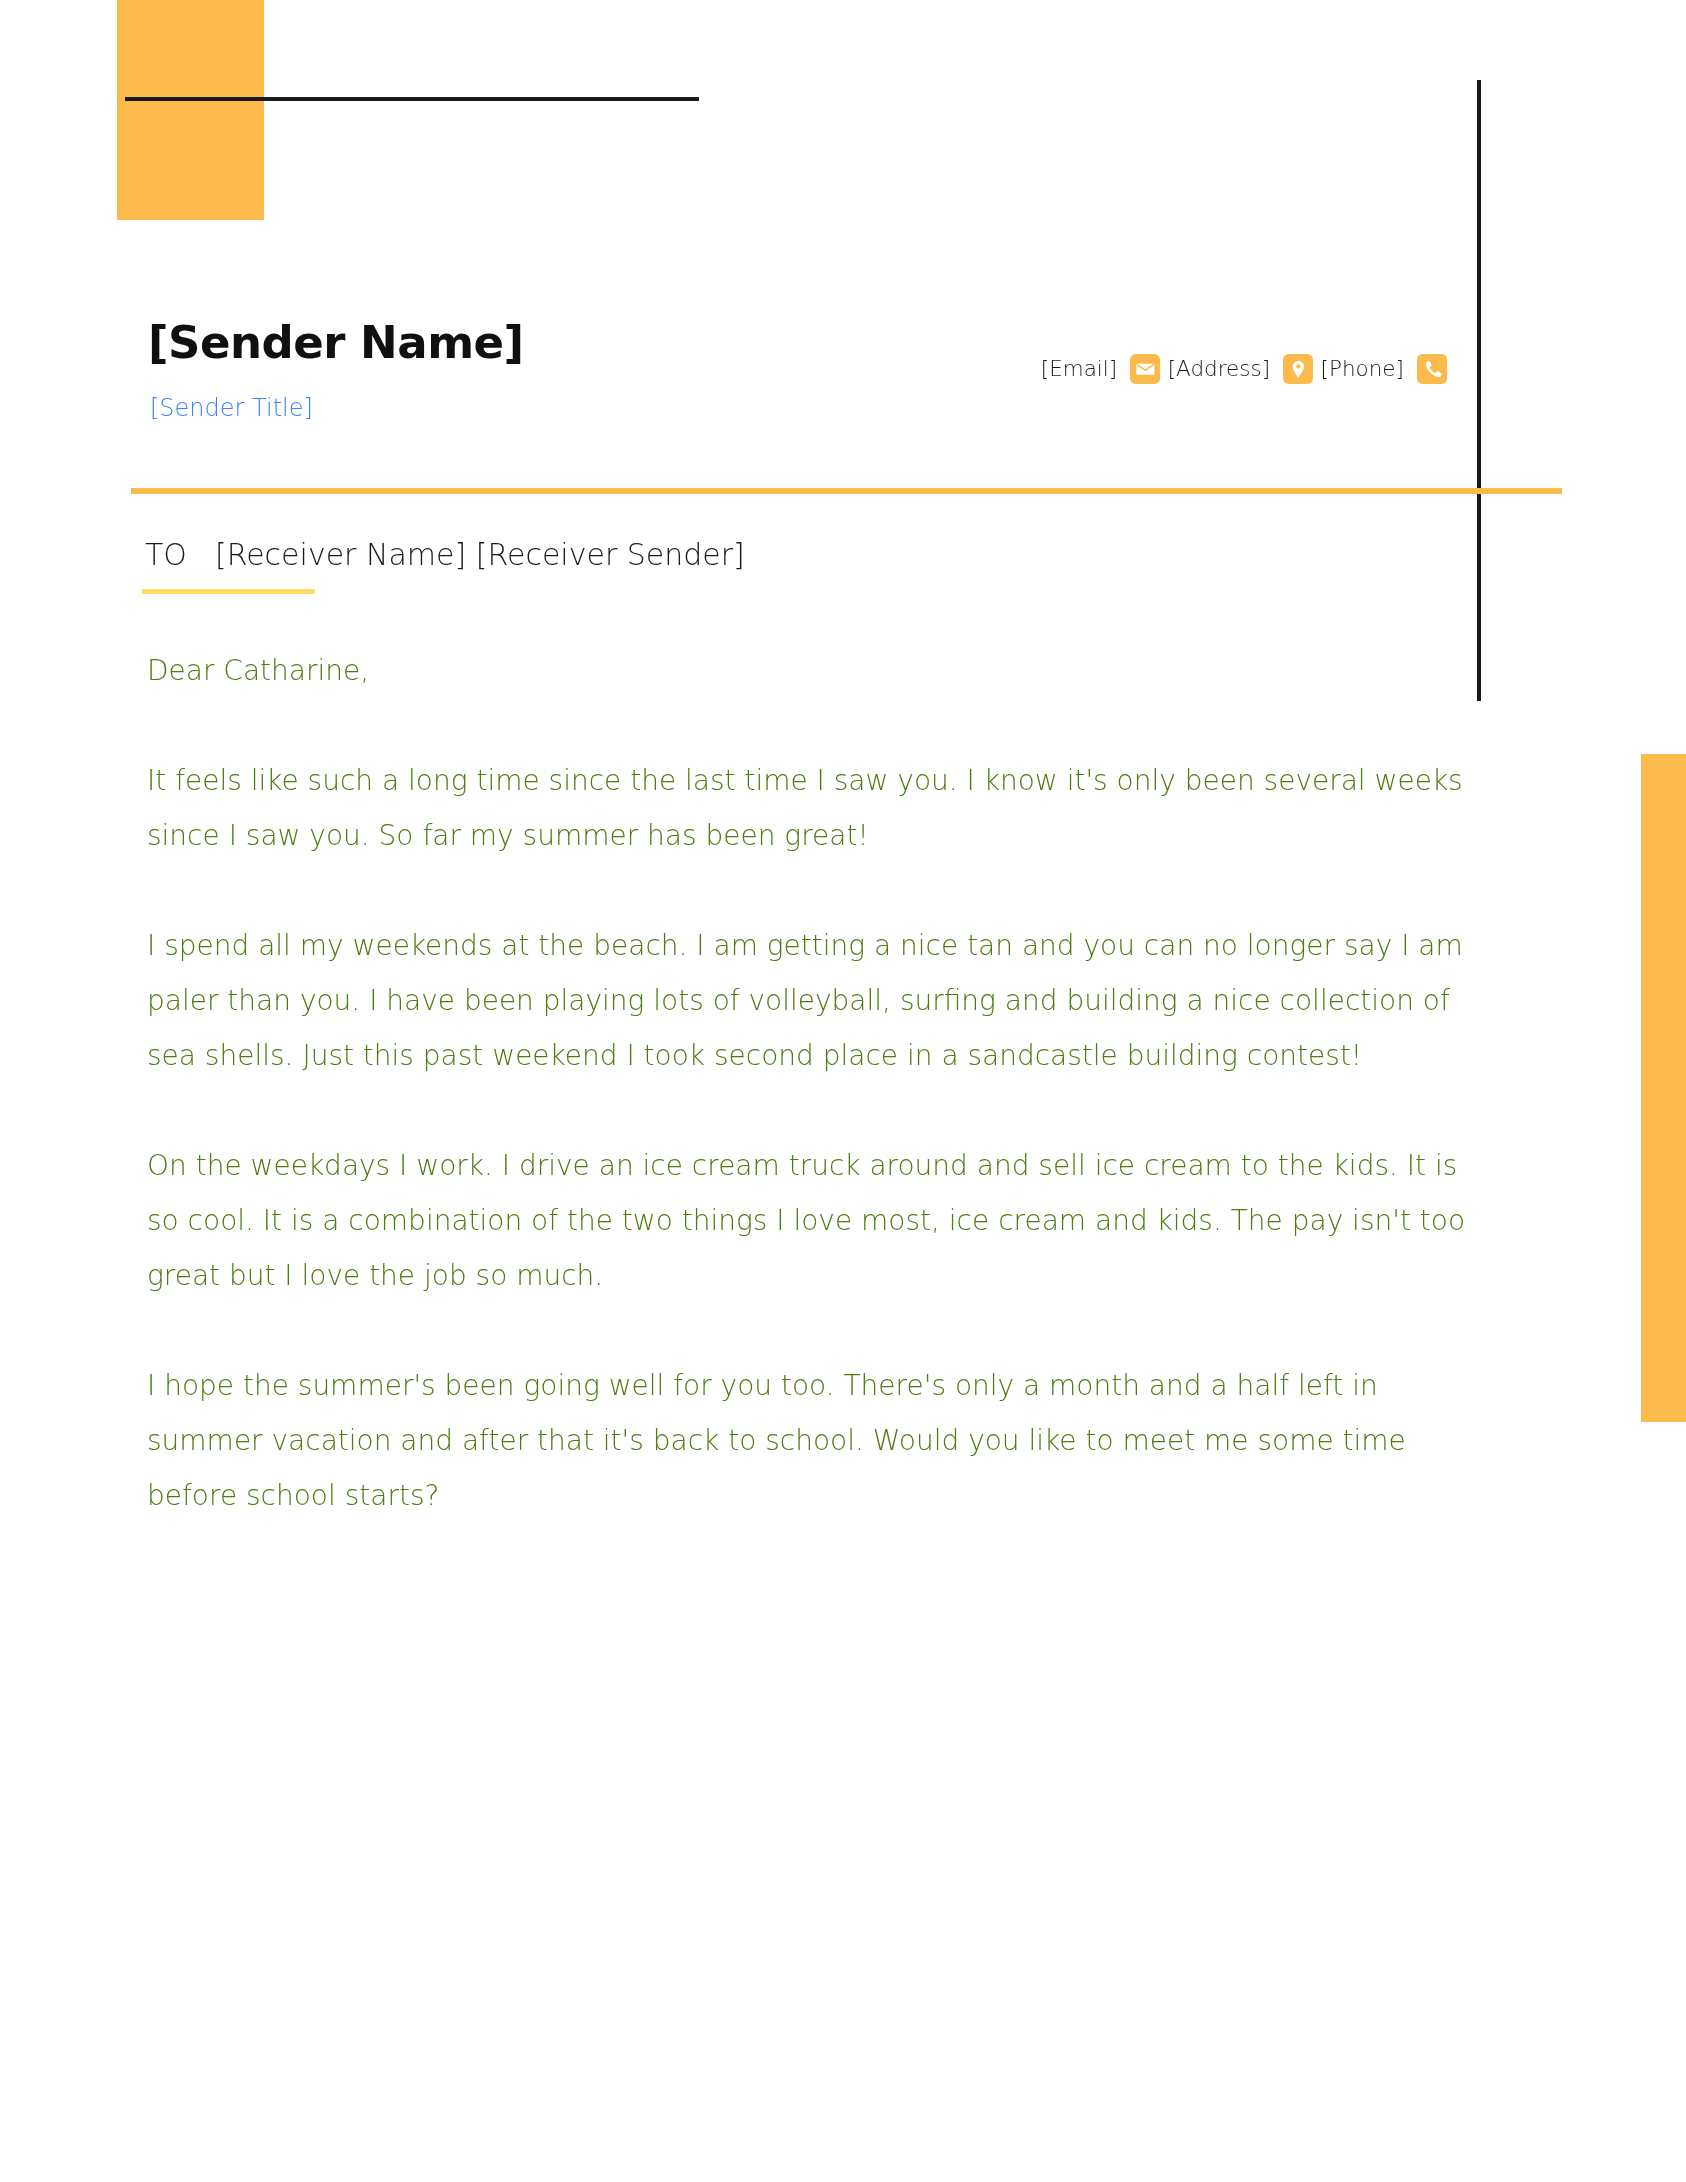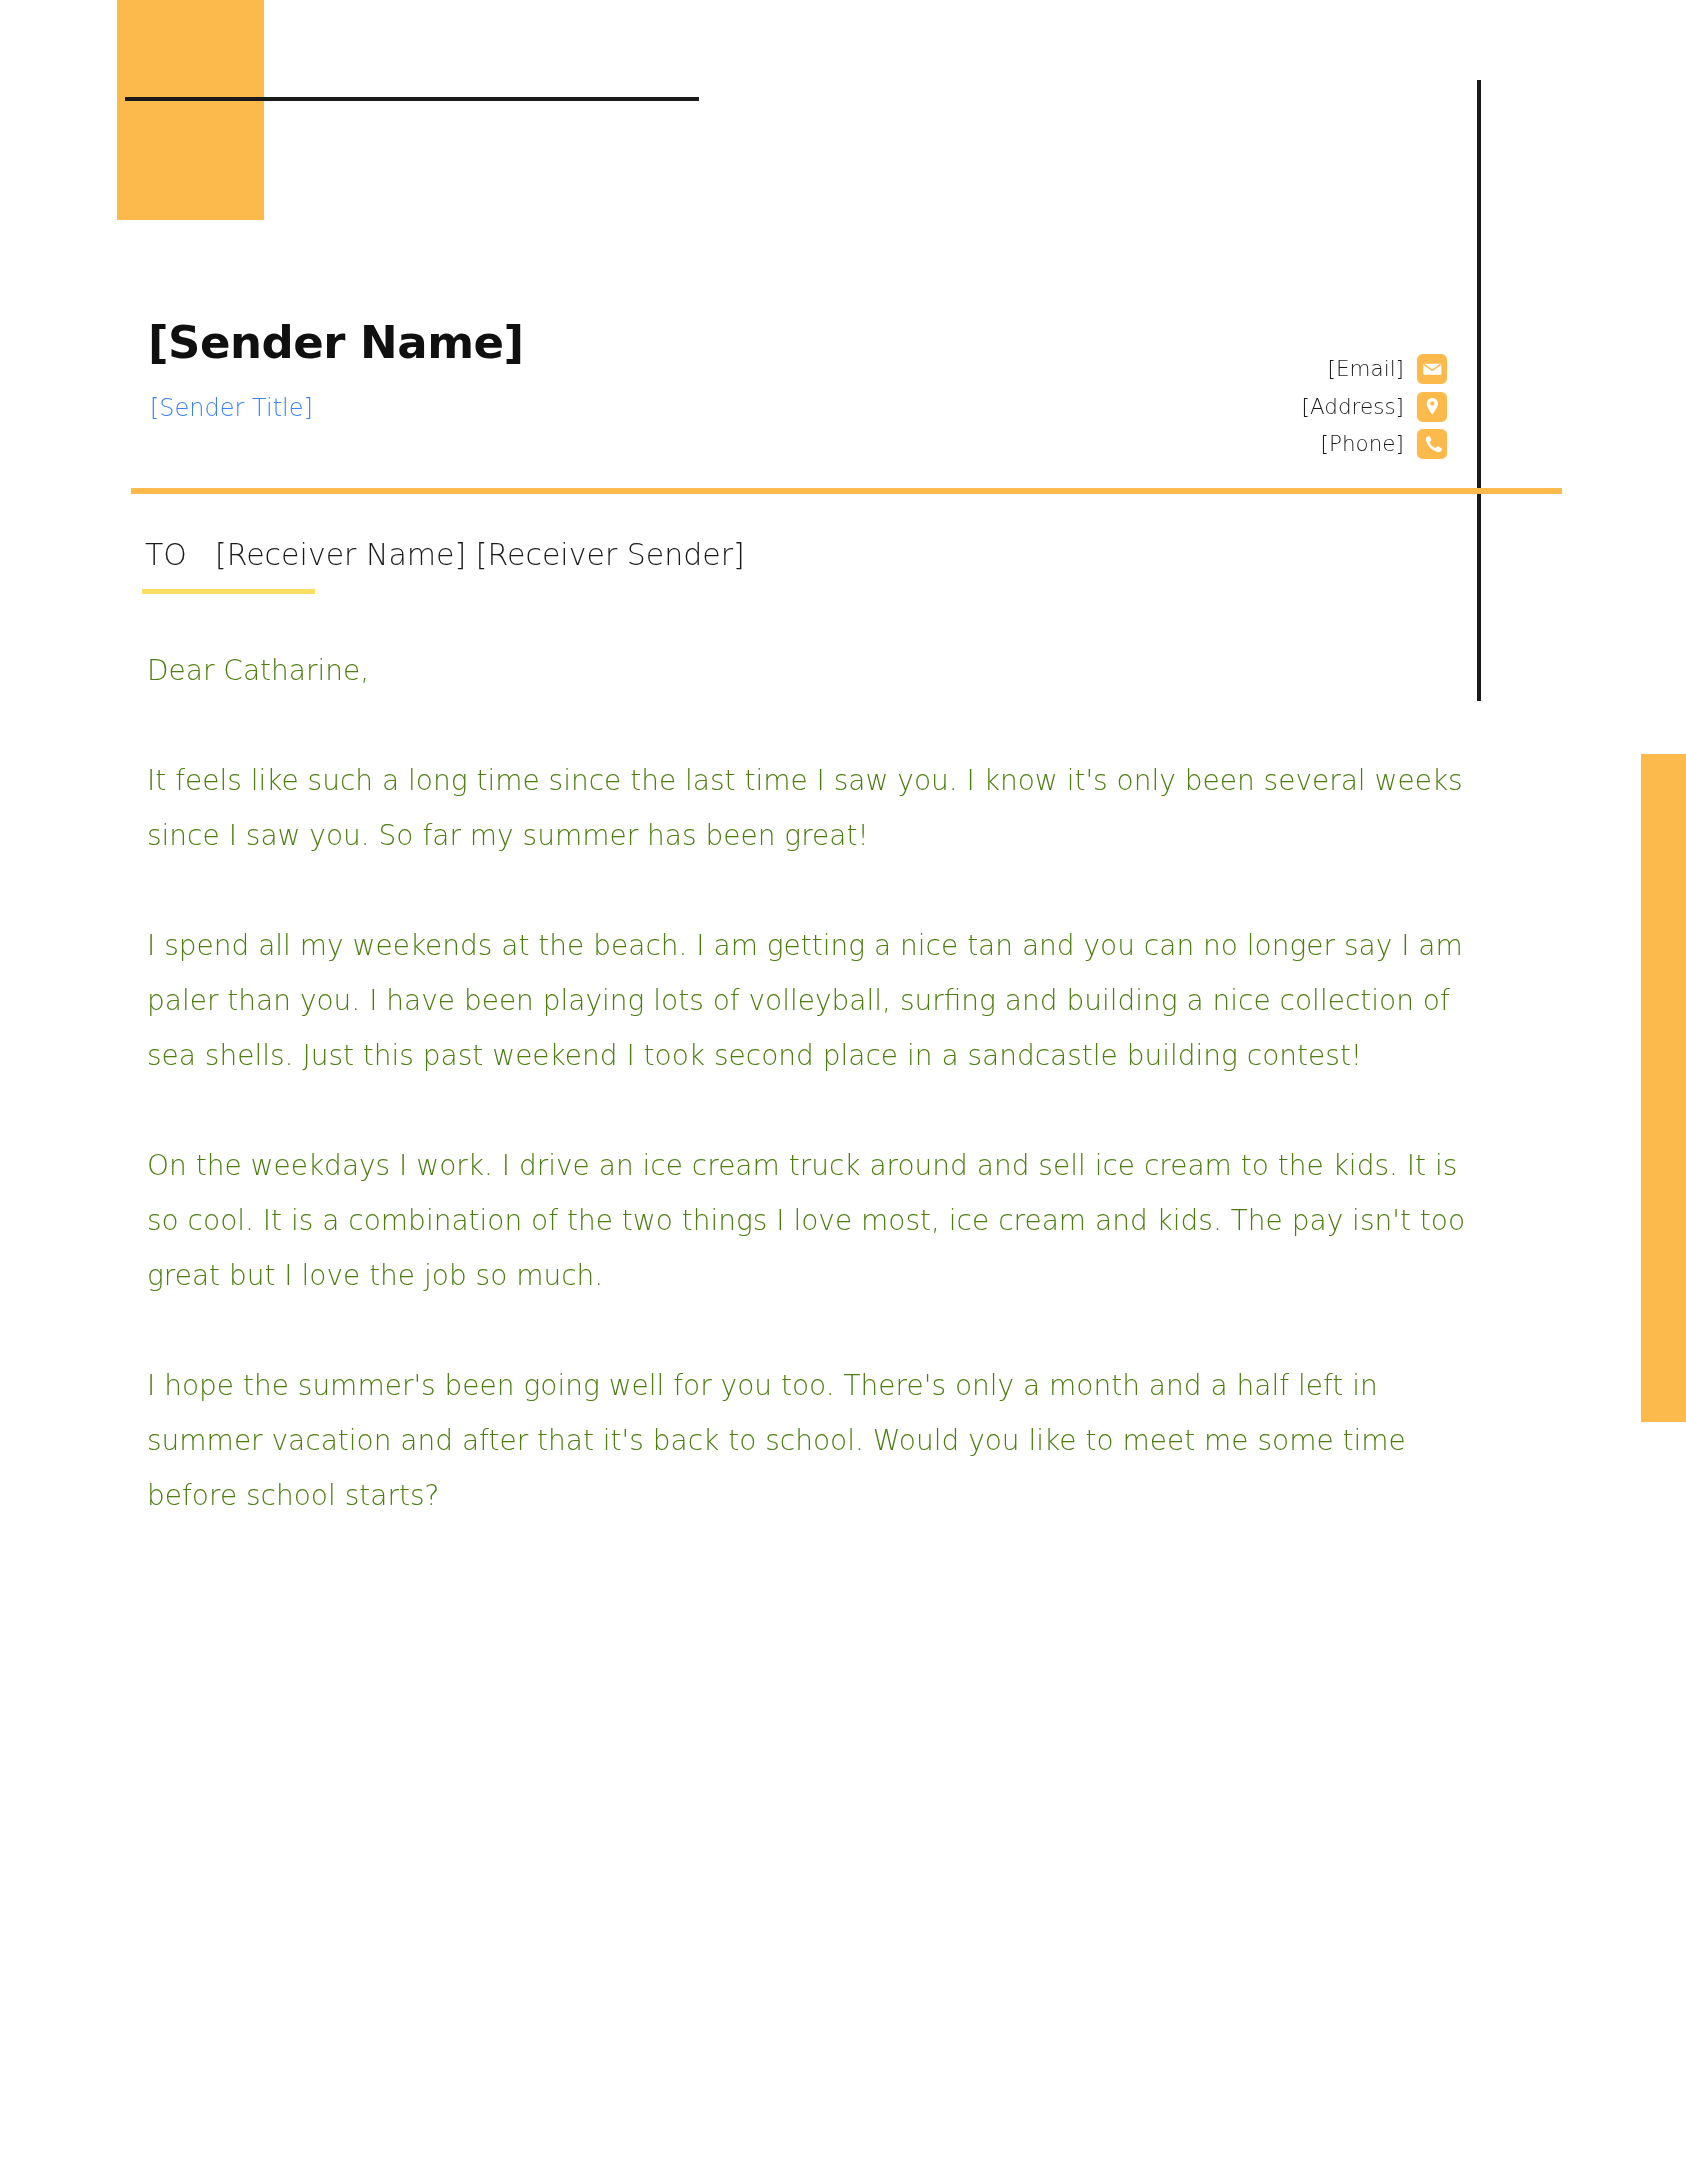--- a/index.html
+++ b/index.html
@@ -98,21 +98,21 @@
     font-weight: 300;
     color: #3b82f6;
     white-space: nowrap;
   }
 
   .contact-block {
     position: absolute;
     right: 239px;
     top: 354px;
     display: flex;
-    flex-direction: column;
+    flex-direction: row;
     align-items: flex-end;
     gap: 7.5px;
   }
   .contact-row {
     display: flex;
     align-items: center;
     justify-content: flex-end;
     gap: 13px;
     white-space: nowrap;
   }

